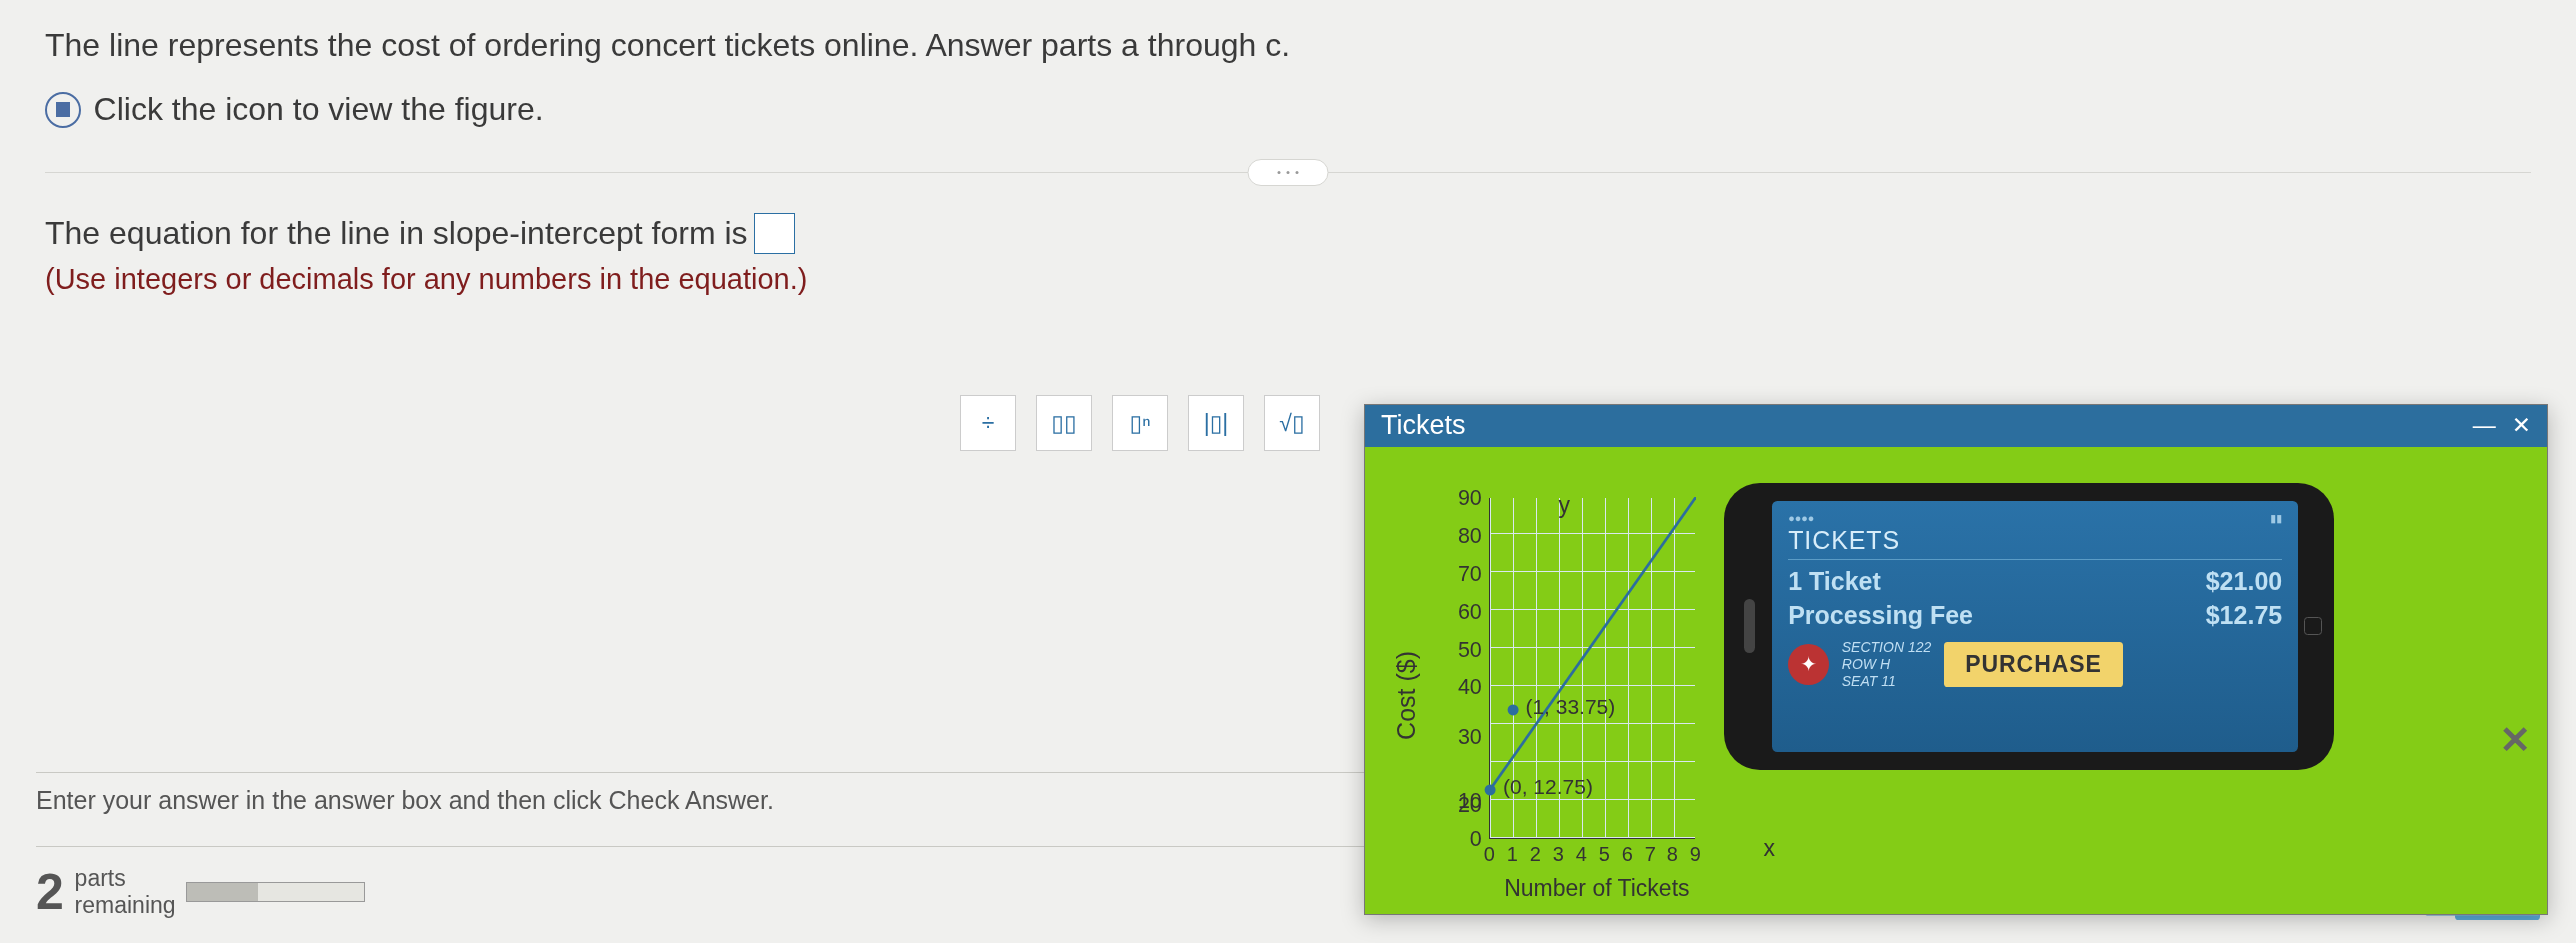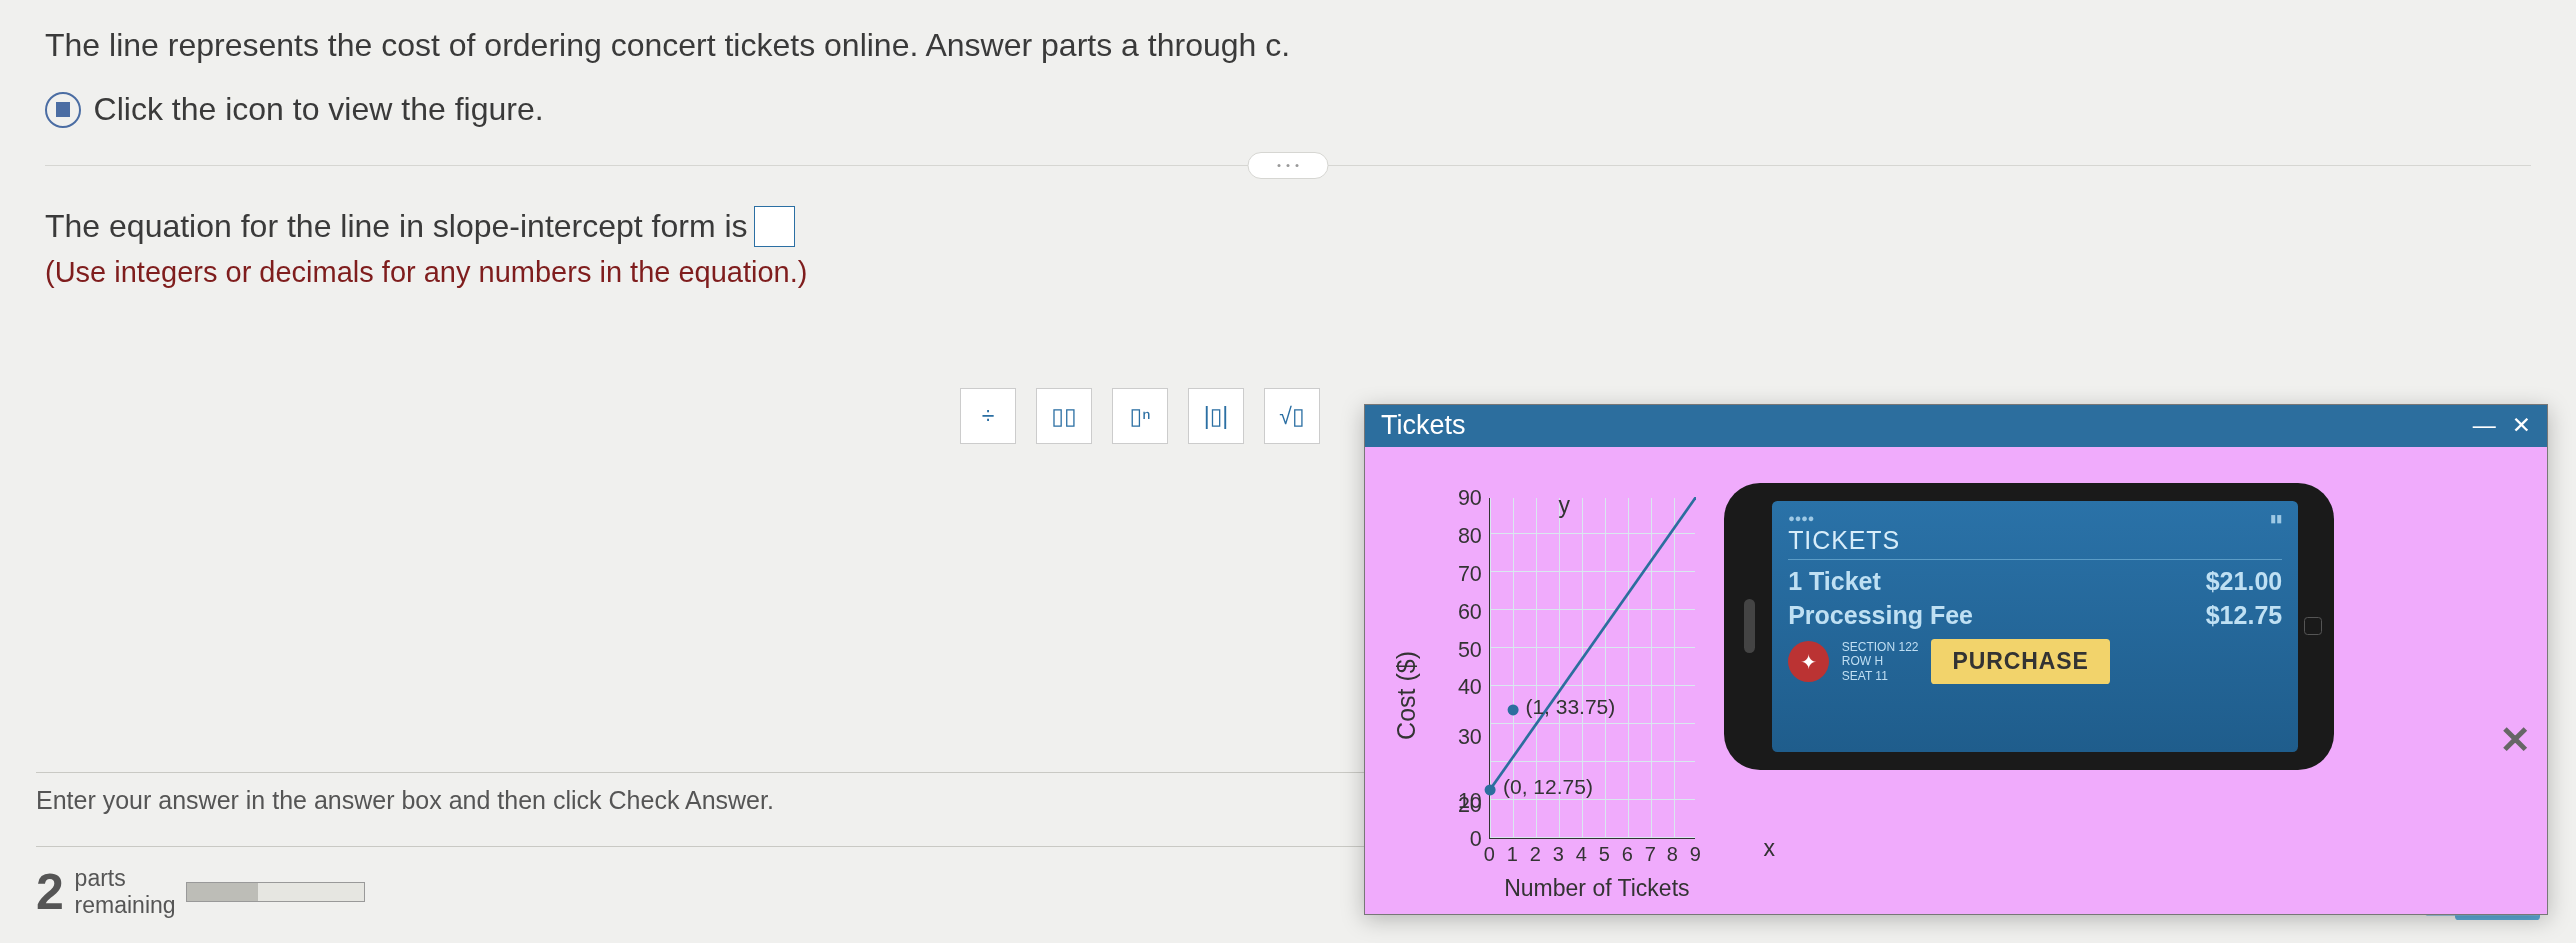--- a/index.html
+++ b/index.html
@@ -19,21 +19,21 @@
   font-size: 32px;
   color: #3a3a3a;
   margin-bottom: 27px;
 }
 .figure-link {
   display: flex;
   align-items: center;
   gap: 12.6px;
   font-size: 32px;
   color: #3a3a3a;
-  margin-bottom: 24px;
+  margin-bottom: 31px;
 }
 .figure-icon {
   width: 36px; height: 36px;
   border: 2.7px solid #4b6da3;
   border-radius: 50%;
   display: flex;
   align-items: center; justify-content: center;
 }
 .figure-icon-inner {
   width: 14.4px; height: 14.4px; background: #4b6da3;
@@ -115,21 +115,21 @@
   background:#7fb8d8; color:#f0f8fc;
   padding:12.6px 27px; border-radius:3.6px; font-size:23px;
   opacity:.7;
 }
 
 
 .tickets-window {
   position: absolute;
   top: 404px; left: 1364px;
   width: 1184px; height: 511px;
-  background: #f0abfc;
+  background: #84cc16;
   border: 1.8px solid #777;
   box-shadow: 0 5.4px 21.5px rgba(0,0,0,.25);
 }
 .tickets-title {
   background: #2c6e9e;
   color: #fff;
   font-size: 27px;
   padding: 5.4px 16px;
   display:flex; justify-content:space-between; align-items:center;
 }
@@ -182,21 +182,21 @@
 .phone-home{position:absolute; right:12.6px; top:50%; transform:translateY(-50%); width:18px; height:18px; border:1.8px solid #555; border-radius:3.6px;}
 .phone-screen{
   width:100%; height:100%; background:linear-gradient(#2a72a8,#1f5d8c);
   border-radius:5.4px; padding:10.8px 16px; position:relative; color:#cfe7f7;
 }
 .screen-statusbar{height:14.4px; display:flex; justify-content:space-between; font-size:10.8px; color:#9ec9e5;}
 .screen-title{font-size:25px; color:#d7edfa; border-bottom:1.8px solid #5b9cc6; padding-bottom:3.6px; margin-bottom:7.2px; letter-spacing:0.9px;}
 .screen-row{display:flex; justify-content:space-between; font-size:25px; color:#bfe0f3; margin-bottom:5.4px;font-weight:bold;}
 .screen-bottom{display:flex; align-items:center; gap:12.6px; margin-top:9px;}
 .logo-badge{width:41px;height:41px;border-radius:50%;background:#b33; display:flex;align-items:center;justify-content:center; color:#fff; font-size:20px;}
-.seat-info{font-size:12px; color:#c0dff3; line-height:1.2;}
+.seat-info{font-size:14px; color:#c0dff3; line-height:1.2;font-style:italic;}
 .purchase-btn{
   background:#f2d36b; color:#333; font-weight:bold;
   font-size:23px; padding:9px 21.5px; border-radius:3.6px; border:none;
   letter-spacing:0.9px;
 }
 .right-x {
   position:absolute; right:45px; top:718px;
   font-size:38px; color:#666; font-weight:bold;
 }
 </style>

